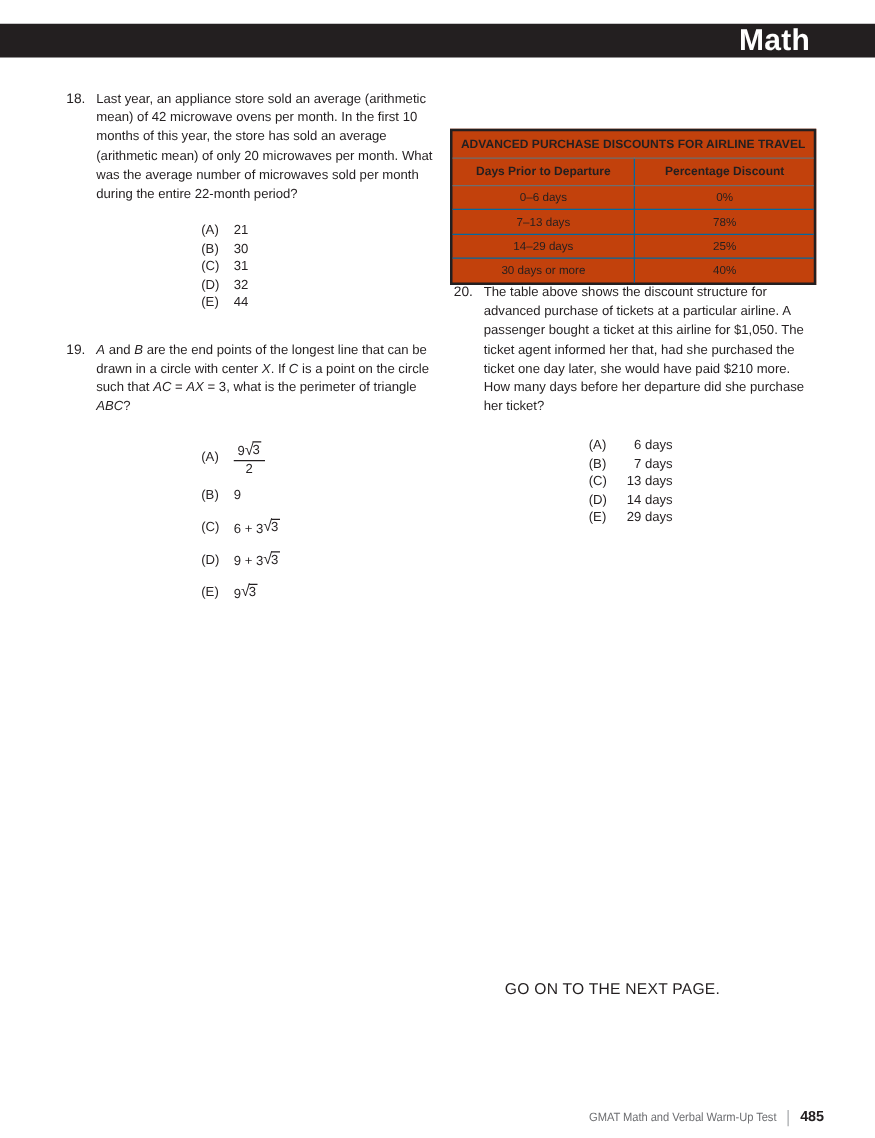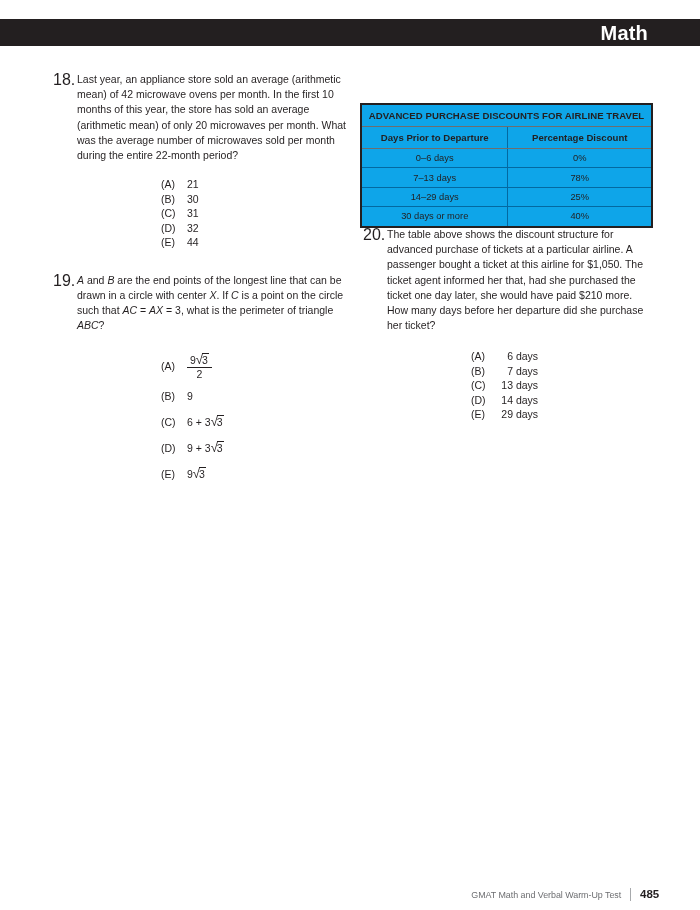--- a/index.html
+++ b/index.html
@@ -23,21 +23,21 @@
     top: 19px;
     width: 700px;
     height: 27px;
     background: #231f20;
     display: flex;
     align-items: center;
     justify-content: flex-end;
   }
   .header-title {
     color: #ffffff;
-    font-size: 20px;
+    font-size: 24px;
     font-weight: bold;
     letter-spacing: 0.2px;
     padding-right: 52px;
     line-height: 1;
   }
 
   
   .page {
     position: absolute;
     left: 0;
@@ -64,21 +64,21 @@
     position: relative;
     margin-bottom: 0;
   }
   .q-row {
     display: flex;
     align-items: flex-start;
   }
   .q-num {
     width: 24px;
     flex: 0 0 24px;
-    font-size: 16px;
+    font-size: 11px;
     line-height: 15.2px;
     padding-top: 0px;
   }
   .q-text {
     flex: 1;
     font-size: 10.5px;
     line-height: 15.2px;
     text-align: left;
   }
   .q-text i { font-style: italic; }
@@ -155,21 +155,21 @@
     padding: 1px 3px 0 3px;
   }
 
   
   .data-table {
     position: absolute;
     left: 0px;
     top: 31px;
     width: 293px;
     border: 2px solid #231f20;
-    background: #0ea5e9;
+    background: #c2410c;
     box-sizing: border-box;
   }
   .data-table table {
     width: 100%;
     border-collapse: collapse;
   }
   .data-table td {
     border: 1px solid #0369a1;
     text-align: center;
     font-size: 9.3px;
@@ -390,20 +390,23 @@
         </div>
         <div class="choice">
           <span class="letter">(E)</span>
           <span class="val"><span class="num">29</span>&nbsp;<span>days</span></span>
         </div>
       </div>
     </div>
 
   </div>
 
+  <div class="goon">
+    <span>GO ON TO THE NEXT PAGE.</span>
+  </div>
 
   <div class="page-footer">
     <div class="footer-label">GMAT Math and Verbal Warm-Up Test</div>
     <div class="footer-divider"></div>
     <div class="footer-page">485</div>
   </div>
 
 </div>
 
 </body></html>

